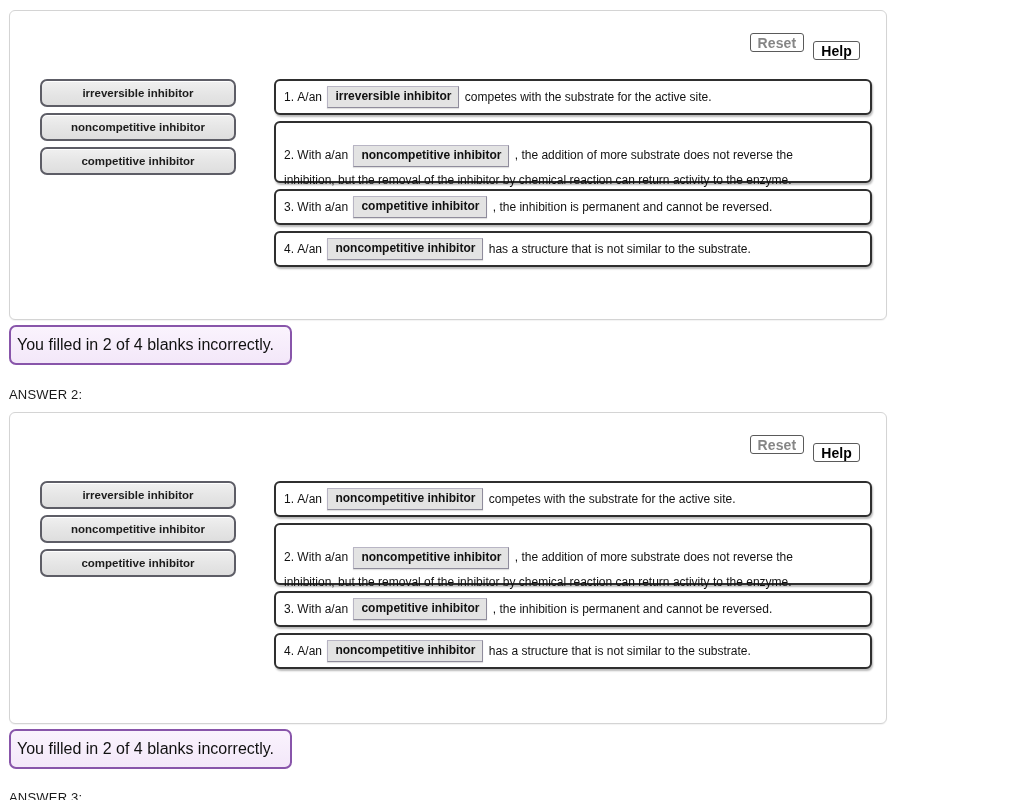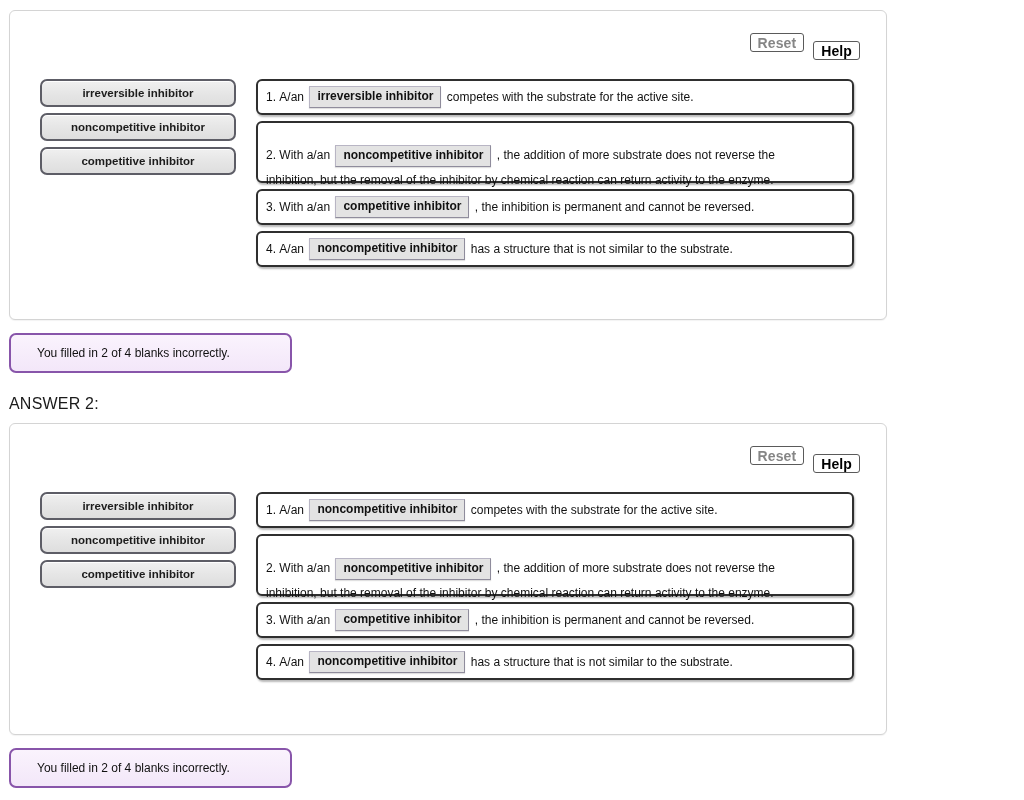--- a/index.html
+++ b/index.html
@@ -61,20 +61,21 @@
     cursor: pointer;
     letter-spacing: 0.1px;
   }
   .tool-btn.reset { color: #868686; }
   .tool-btn.help  { color: #000000; margin-top: 8px; }
 
   .card-body {
     display: flex;
     align-items: flex-start;
     padding: 68px 0 0 0;
+    gap: 18px;
   }
 
   
   .word-bank {
     width: 196px;
     margin-left: 30px;
     flex: 0 0 auto;
     display: flex;
     flex-direction: column;
     gap: 6px;
@@ -141,37 +142,37 @@
     color: #111111;
     line-height: 13px;
     cursor: move;
     user-select: none;
     box-shadow: 0 1px 1px rgba(0,0,0,0.12);
   }
 
   
   .feedback {
     box-sizing: border-box;
-    margin: 13px 0 0 9px;
+    margin: 5px 0 0 9px;
     width: 283px;
     height: 40px;
     display: flex;
     align-items: center;
-    padding-left: 26px;
+    padding-left: 6px;
     background: linear-gradient(#faf3fd 0%, #f3e7f9 100%);
     border: 2px solid #8855aa;
     border-radius: 7px;
-    font-size: 12px;
+    font-size: 16px;
     color: #111111;
   }
 
   
   .answer-label {
     margin: 22px 0 0 9px;
-    font-size: 16px;
+    font-size: 13px;
     color: #1a1a1a;
     letter-spacing: 0.2px;
   }
   .answer-label.last {
     margin-top: 21px;
   }
 </style>
 </head>
 <body>
 

